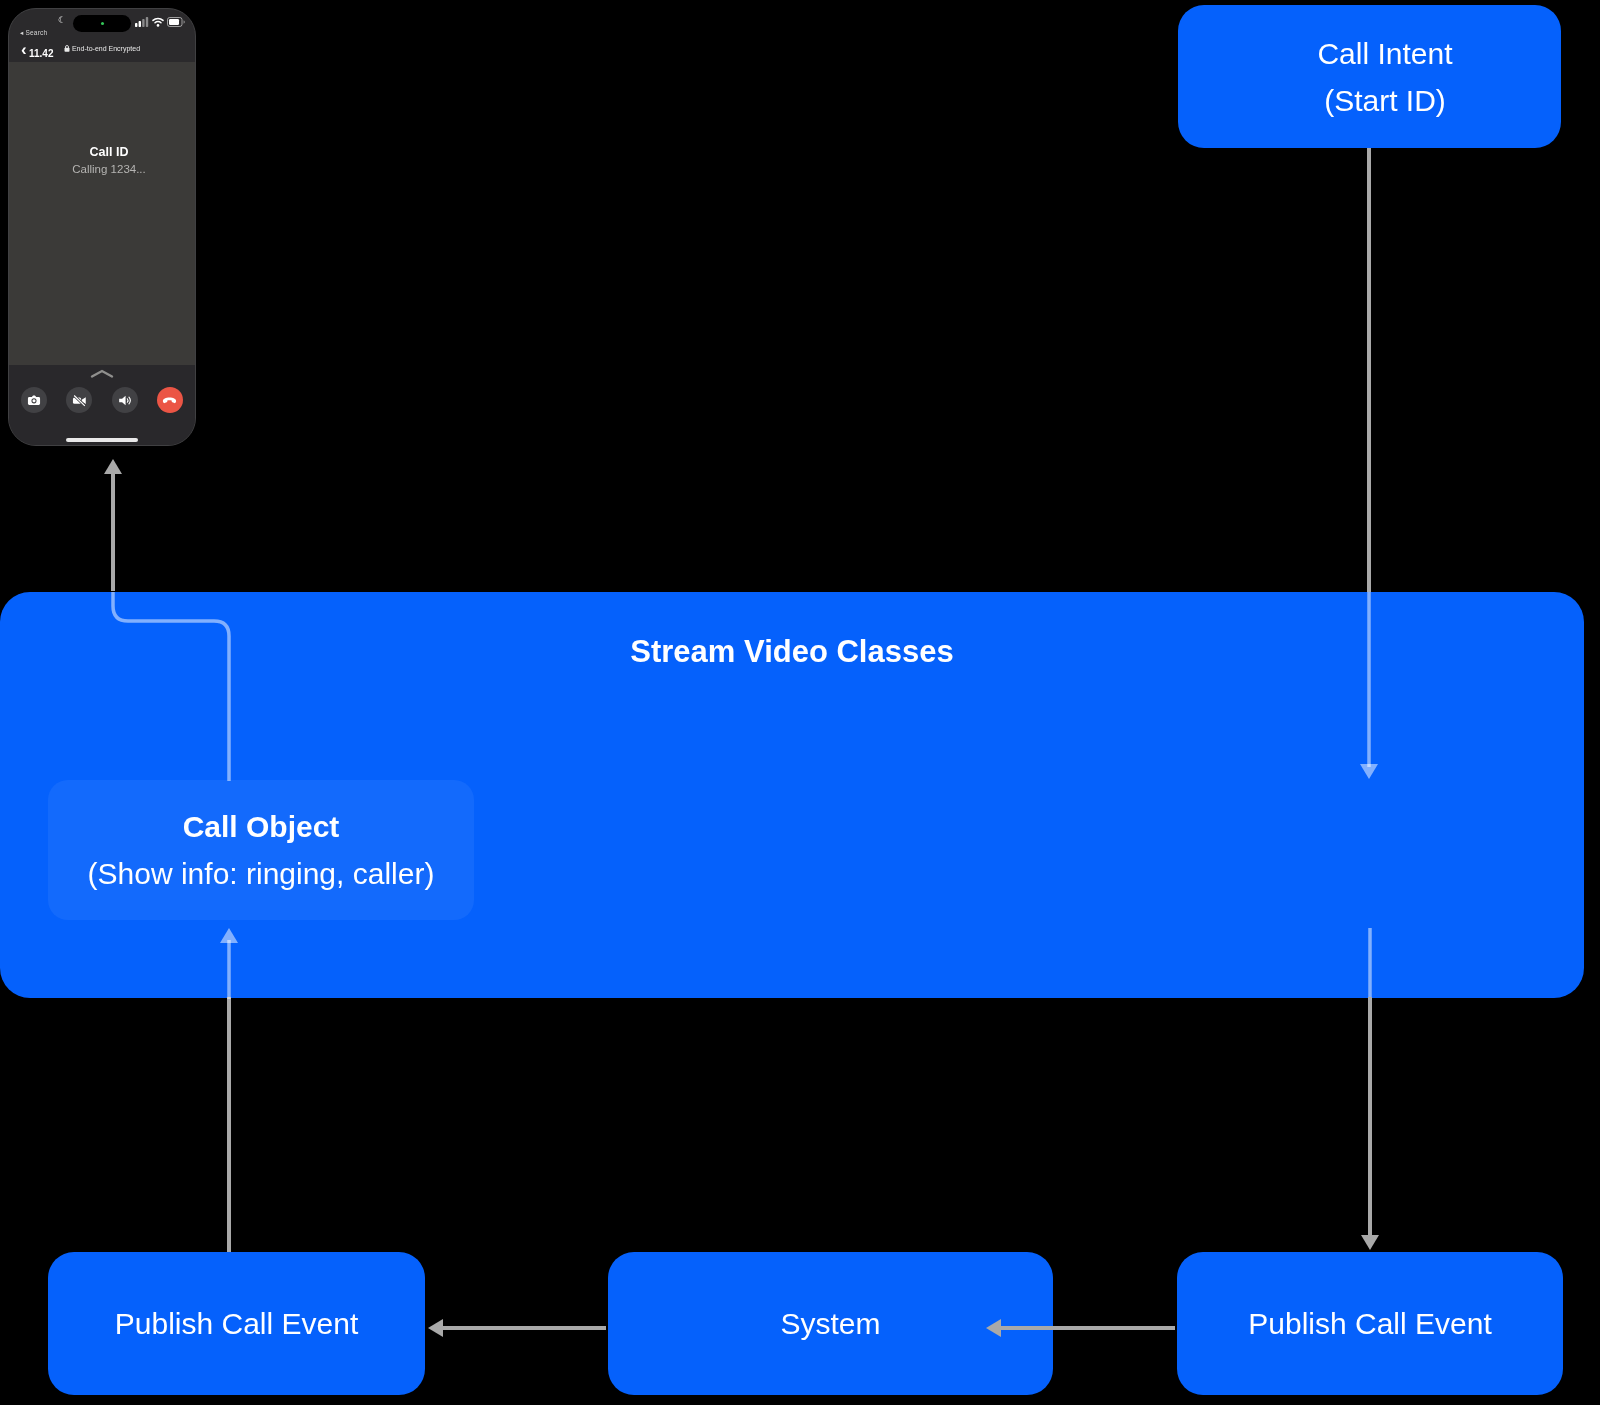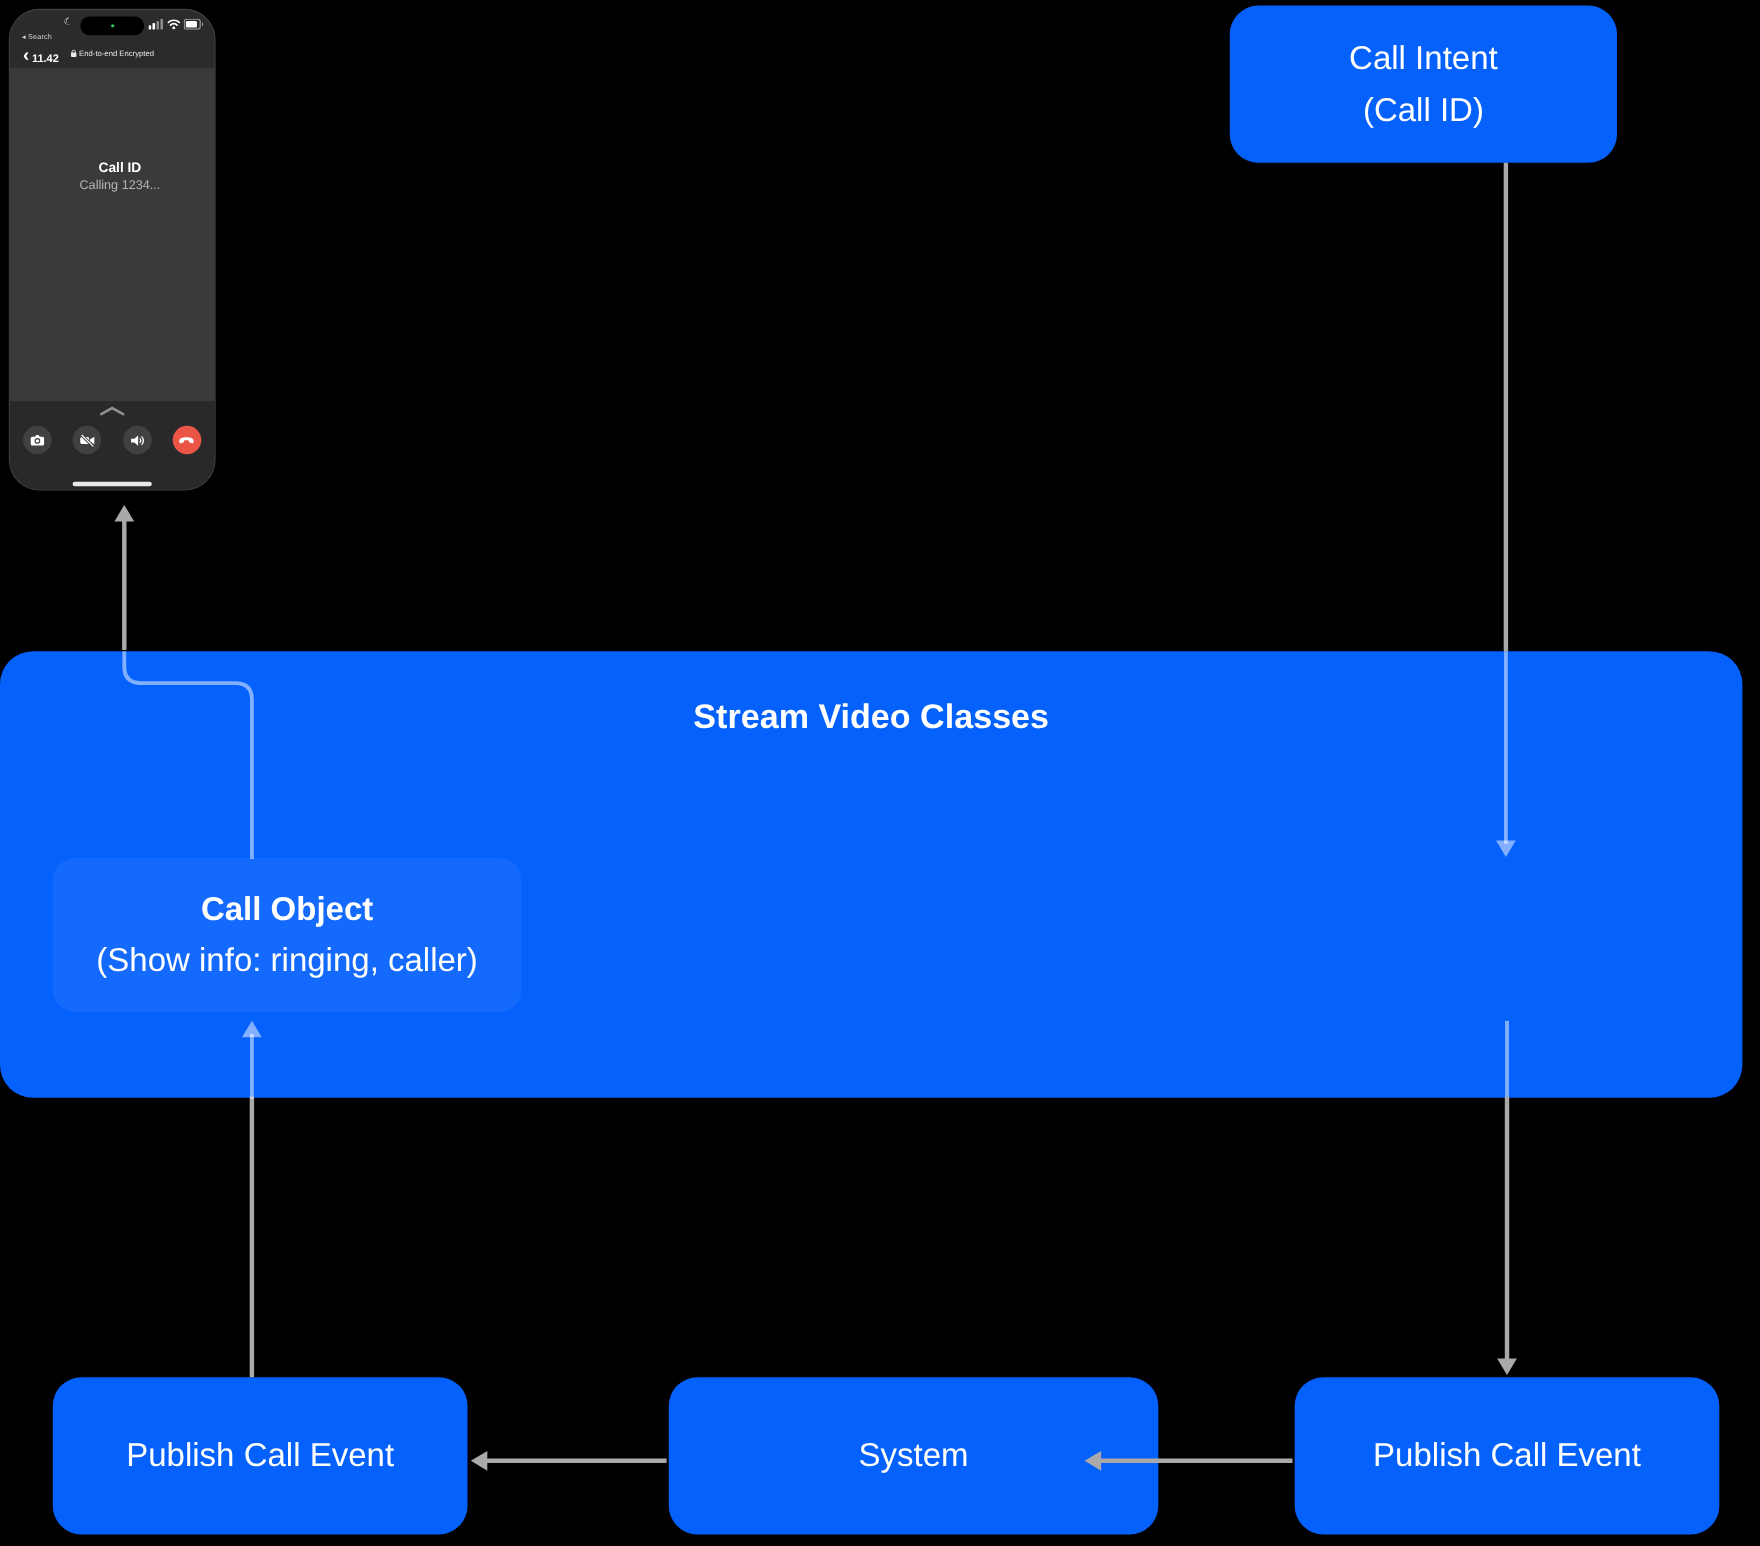--- a/index.html
+++ b/index.html
@@ -138,23 +138,23 @@
         <button class="p-btn red">
           <svg width="15" height="8" viewBox="0 0 26 12">
             <path d="M1.5 8.2 c0-4.2 5.2-6.4 11.5-6.4 s11.5 2.2 11.5 6.4 l-0.9 2.2 c-0.35 0.85-1.3 1.25-2.15 0.9 l-3.4-1.3 c-0.75-0.3-1.25-1.05-1.25-1.85 v-1.35 c-1.1-0.3-2.4-0.45-3.8-0.45 s-2.7 0.15-3.8 0.45 v1.35 c0 0.8-0.5 1.55-1.25 1.85 l-3.4 1.3 c-0.85 0.35-1.8-0.05-2.15-0.9 Z" fill="#fff"></path>
           </svg>
         </button>
       </div>
       <div class="home"></div>
     </div>
   </div>
 
-  <div class="bluebox" style="left:1118px;top:5px;width:352px;height:143px;">
+  <div class="bluebox" style="left:1178px;top:5px;width:352px;height:143px;padding-left:31px;">
     <div class="box-line1 medium">Call Intent</div>
-    <div class="box-line2">(Call ID)</div>
+    <div class="box-line2">(Start ID)</div>
   </div>
 
   <div class="banner">
     <div class="banner-title">Stream Video Classes</div>
 
     <div class="inner" style="left:48px;top:188px;width:426px;height:140px;">
       <div class="box-line1">Call Object</div>
       <div class="box-line2">(Show info: ringing, caller)</div>
     </div>
 

